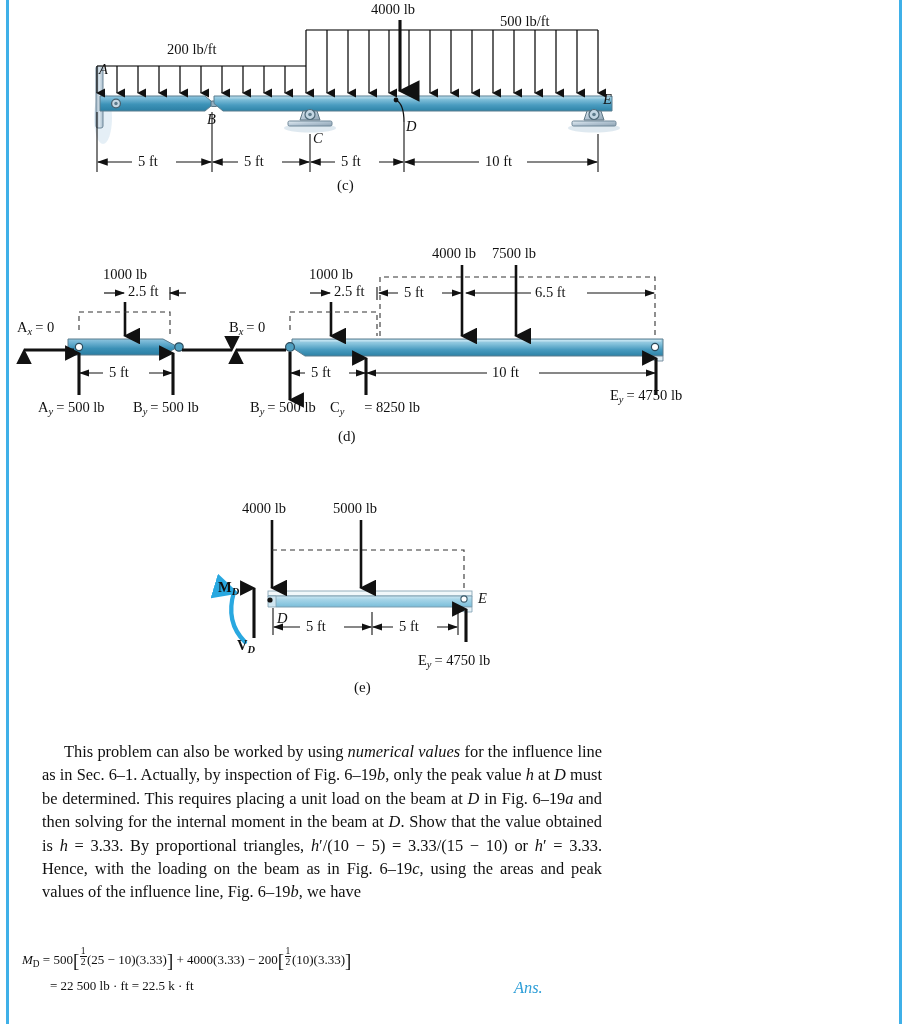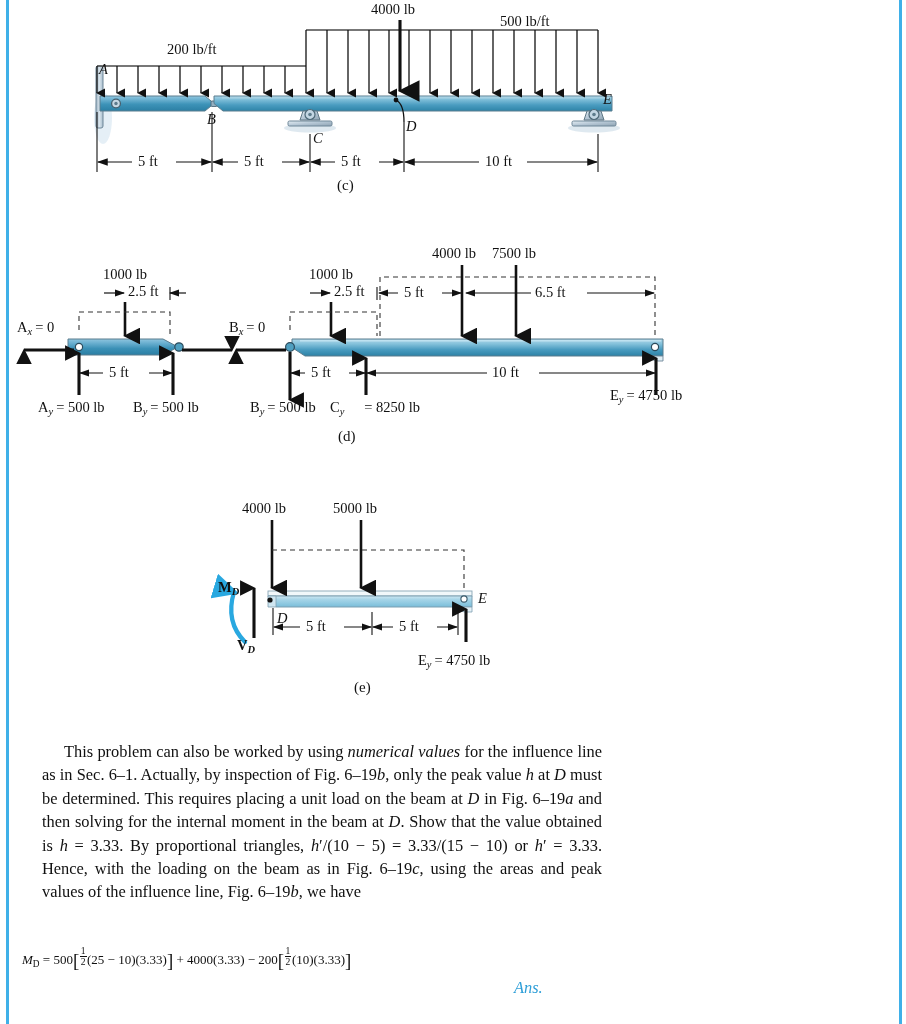--- a/index.html
+++ b/index.html
@@ -437,15 +437,16 @@
     </div>
 
     <div class="lbl fcap" style="left:354px;top:190px;">(e)</div>
   </div>
 
   <div class="bodytext" style="top:740px;margin-left:20px;">
     <p>This problem can also be worked by using <i>numerical values</i> for the influence line as in Sec. 6–1. Actually, by inspection of Fig. 6–19<i>b</i>, only the peak value <i>h</i> at <i>D</i> must be determined. This requires placing a unit load on the beam at <i>D</i> in Fig. 6–19<i>a</i> and then solving for the internal moment in the beam at <i>D</i>. Show that the value obtained is <i>h</i> = 3.33. By proportional triangles, <i>h</i>′/(10 − 5) = 3.33/(15 − 10) or <i>h</i>′ = 3.33. Hence, with the loading on the beam as in Fig. 6–19<i>c</i>, using the areas and peak values of the influence line, Fig. 6–19<i>b</i>, we have</p>
   </div>
 
   <div class="eq" style="left:22px;top:946px;"><i>M</i><span class="subn">D</span> = 500<span class="brk">[</span><span class="frac"><span class="num">1</span><span class="den">2</span></span>(25 − 10)(3.33)<span class="brk">]</span> + 4000(3.33) − 200<span class="brk">[</span><span class="frac"><span class="num">1</span><span class="den">2</span></span>(10)(3.33)<span class="brk">]</span></div>
+  <div class="eq" style="left:50px;top:978px;">= 22 500 lb · ft = 22.5 k · ft</div>
   <div class="ansnote" style="left:514px;top:978px;">Ans.</div>
 
 </div>
 
 </body></html>

